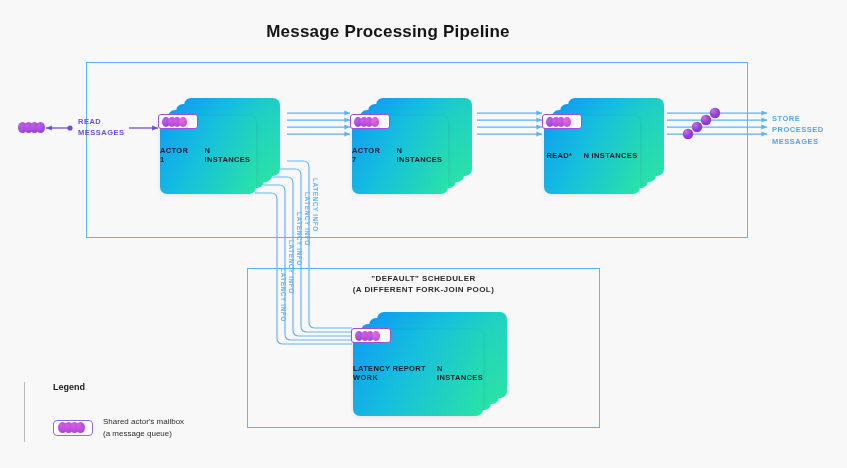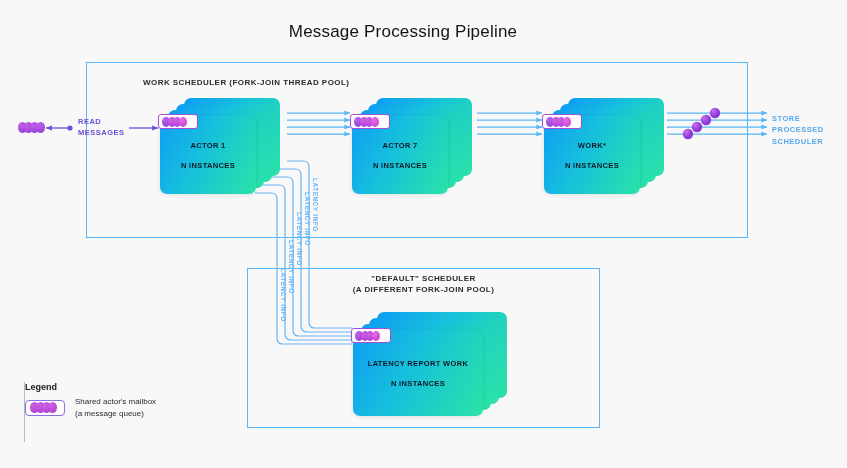--- a/index.html
+++ b/index.html
@@ -9,23 +9,22 @@
     font-family:"Liberation Sans",sans-serif;
     overflow:hidden;
     position:relative;
   }
   #stage{position:absolute;inset:0;}
 
   
   .title{
     position:absolute;top:22px;left:0;width:776px;
     text-align:center;
-    font-size:17px;font-weight:normal;color:#141414;
+    font-size:17px;font-weight:bold;color:#141414;
     letter-spacing:.2px;
-    padding-left:15px;
   }
 
   
   .frame{
     position:absolute;
     border:1.4px solid #57b6f7;
     background:transparent;
     box-sizing:border-box;
   }
   #work-frame{left:86px;top:62px;width:662px;height:176px;}
@@ -49,21 +48,21 @@
     background:linear-gradient(117deg,#0e9df2 0%,#16bfdd 42%,#2ae3a6 100%);
   }
   .card.c4{width:96px;height:78px;left:24px;top:0;opacity:1;}
   .card.c3{width:96px;height:78px;left:16px;top:6px;}
   .card.c2{width:96px;height:78px;left:8px;top:12px;}
   .card.c1{width:96px;height:78px;left:0px;top:18px;
            box-shadow:0 1px 4px rgba(0,0,0,.10);}
 
   .card-text{
     position:absolute;left:0;top:18px;width:96px;height:78px;
-    display:flex;flex-direction:column;align-items:center;justify-content:center;
+    display:flex;flex-direction:row;align-items:center;justify-content:center;
     gap:11px;
     font-size:7.5px;font-weight:bold;color:#101828;letter-spacing:.35px;
     pointer-events:none;
   }
   .stack.wide .card.c4,.stack.wide .card.c3,.stack.wide .card.c2,.stack.wide .card.c1{
     width:130px;height:86px;
   }
   .stack.wide .card-text{width:130px;height:86px;}
 
   
@@ -98,24 +97,24 @@
   
   .flowtext{
     position:absolute;
     font-size:7.5px;font-weight:bold;letter-spacing:.5px;
     line-height:1.5;white-space:pre-line;
   }
   #read-messages{left:78px;top:116px;color:#6b4fd8;width:48px;}
   #store-messages{left:772px;top:113px;color:#54a8ee;text-align:left;width:70px;}
 
   
-  #legend{position:absolute;left:24px;top:382px;padding-left:0;
+  #legend{position:absolute;left:24px;top:382px;padding-left:28px;
           border-left:1.6px solid #b9b9bd;height:60px;}
   #legend-title{font-size:9px;font-weight:bold;color:#1b1b1b;}
-  #legend-row{display:flex;align-items:center;gap:10px;margin-top:4px;}
+  #legend-row{display:flex;align-items:center;gap:10px;margin-top:24px;}
   #legend-swatch{
     width:40px;height:16px;border:1.3px solid #8b6fe0;border-radius:4px;
     background:#fff;display:flex;align-items:center;padding-left:4px;box-sizing:border-box;
   }
   #legend-swatch .bead{
     width:9px;height:11px;border-radius:50%;margin-right:-3px;
     background:radial-gradient(circle at 32% 30%,#d15fe0,#a63ad6);
   }
   #legend-text{font-size:8px;color:#2b2b2b;line-height:1.45;white-space:pre-line;}
 
@@ -189,38 +188,37 @@
     <g>
       <text class="lat-label" transform="translate(313,178) rotate(90)">LATENCY INFO</text>
       <text class="lat-label" transform="translate(305,192) rotate(90)">LATENCY INFO</text>
       <text class="lat-label" transform="translate(297,212) rotate(90)">LATENCY INFO</text>
       <text class="lat-label" transform="translate(289,240) rotate(90)">LATENCY INFO</text>
       <text class="lat-label" transform="translate(281,268) rotate(90)">LATENCY INFO</text>
     </g>
   </svg>
 
   <div class="frame" id="work-frame"></div>
-  <div class="frame-label" id="work-label">WORK SCHEDULER (FORK-JOIN THREAD POOL)</div>
 
   <div class="frame" id="default-frame"></div>
   <div class="frame-label" id="default-label">"DEFAULT" SCHEDULER
 (A DIFFERENT FORK-JOIN POOL)</div>
 
   <div class="mailbox-loose" style="left:18px;top:122px;">
     <span class="bead"></span>
     <span class="bead"></span>
     <span class="bead"></span>
     <span class="bead"></span>
   </div>
 
   <div class="flowtext" id="read-messages">READ
 MESSAGES</div>
   <div class="flowtext" id="store-messages">STORE
 PROCESSED
-SCHEDULER</div>
+MESSAGES</div>
 
   <div class="stack" style="left:160px;top:98px;">
     <div class="card c4"></div>
     <div class="card c3"></div>
     <div class="card c2"></div>
     <div class="card c1"></div>
     <div class="card-text">
       <span>ACTOR 1</span>
       <span>N INSTANCES</span>
     </div>
@@ -248,21 +246,21 @@
       <span class="bead"></span>
     </div>
   </div>
 
   <div class="stack" style="left:544px;top:98px;">
     <div class="card c4"></div>
     <div class="card c3"></div>
     <div class="card c2"></div>
     <div class="card c1"></div>
     <div class="card-text">
-      <span>WORK*</span>
+      <span>READ*</span>
       <span>N INSTANCES</span>
     </div>
     <div class="mailbox" style="left:-2px;top:16px;">
       <span class="bead"></span>
       <span class="bead"></span>
       <span class="bead"></span>
       <span class="bead"></span>
     </div>
   </div>
 

